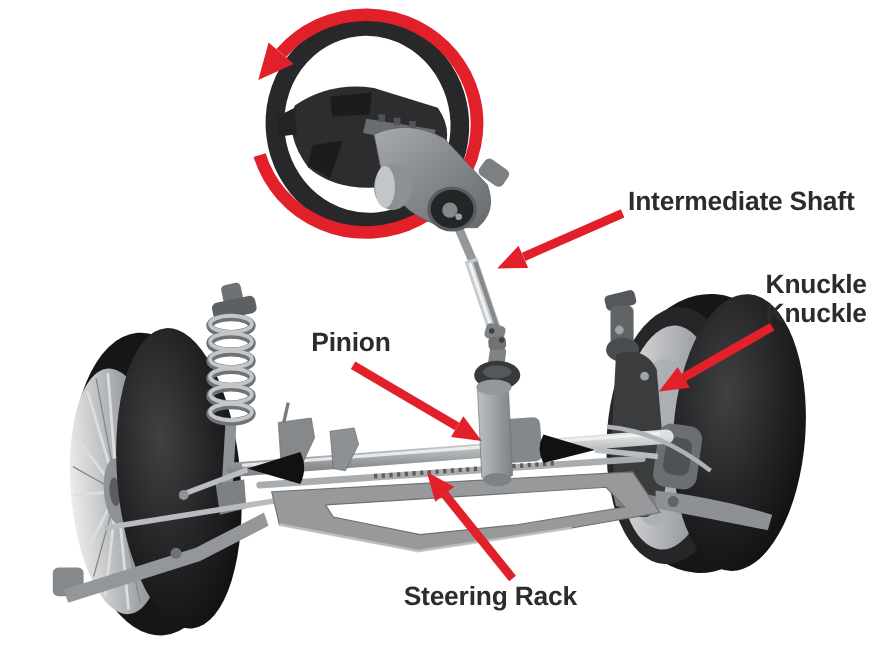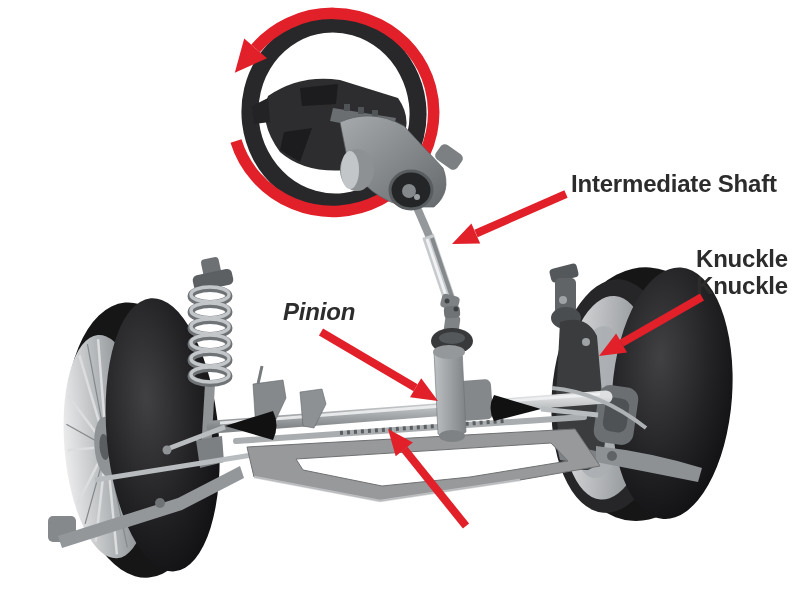--- a/index.html
+++ b/index.html
@@ -243,15 +243,16 @@
     </g>
   </svg>
 
   <div class="label" style="left:571px;top:172px;">Intermediate Shaft</div>
 
   <div class="label two-line" style="left:690px;top:245px;">
     <span>Knuckle</span><br>
     <span>Knuckle</span>
   </div>
 
-  <div class="label" style="left:283px;top:300px;font-style:italic;">Pinion</div>
-
+  <div class="label" style="left:283px;top:300px;">Pinion</div>
+
+  <div class="label" style="left:367px;top:531px;">Steering Rack</div>
 </div>
 
 </body></html>

